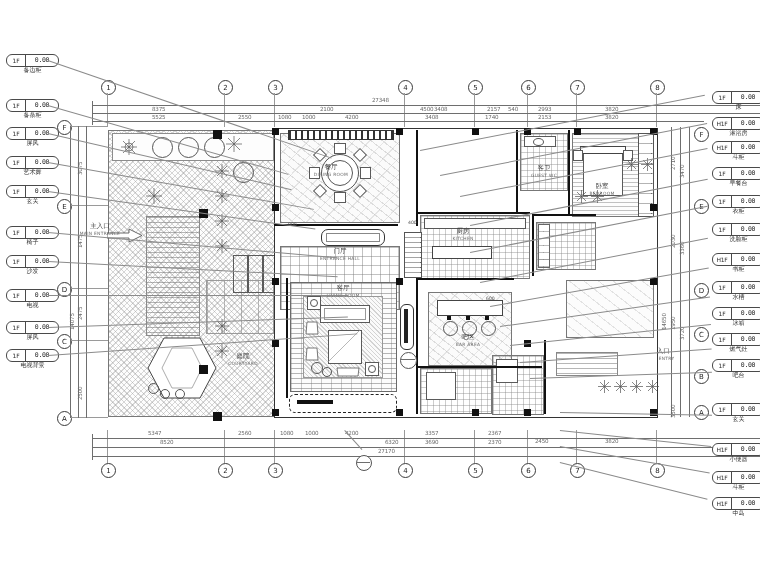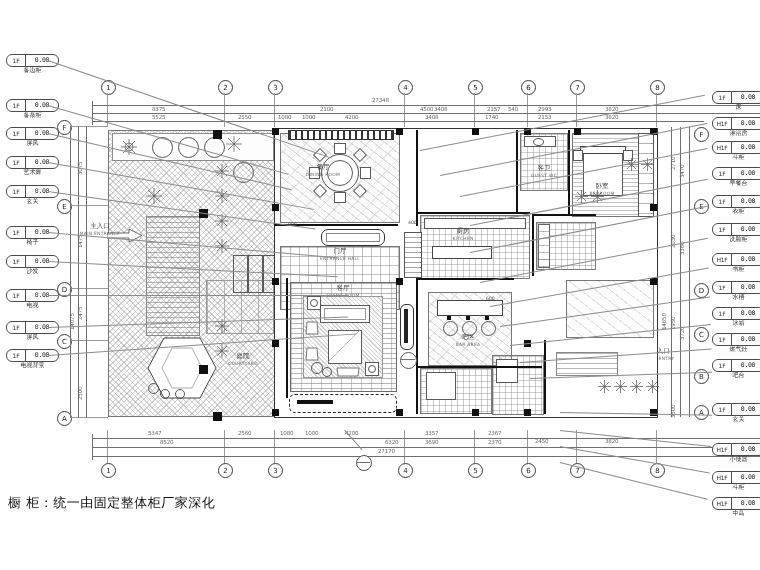--- a/index.html
+++ b/index.html
@@ -346,21 +346,21 @@
   <div class="circ" style="left:327px;top:160px;width:24px;height:24px"></div>
   <div class="boxf" style="left:334px;top:143px;width:10px;height:9px"></div>
   <div class="boxf" style="left:334px;top:192px;width:10px;height:9px"></div>
   <div class="boxf" style="left:309px;top:167px;width:9px;height:10px"></div>
   <div class="boxf" style="left:360px;top:167px;width:9px;height:10px"></div>
   <div class="boxf" style="left:315px;top:150px;width:8px;height:8px;transform:rotate(45deg)"></div>
   <div class="boxf" style="left:355px;top:150px;width:8px;height:8px;transform:rotate(45deg)"></div>
   <div class="boxf" style="left:315px;top:186px;width:8px;height:8px;transform:rotate(45deg)"></div>
   <div class="boxf" style="left:355px;top:186px;width:8px;height:8px;transform:rotate(45deg)"></div>
 
-  <div class="rm" style="left:292px;top:164px;width:62px">
+  <div class="rm" style="left:300px;top:164px;width:62px">
     <div class="c">餐厅</div>
     <div class="e">DINING ROOM</div>
   </div>
 
   <div class="rr" style="left:321px;top:229px;width:62px;height:15px;border-radius:7px"></div>
   <div class="abs" style="left:326px;top:233px;width:52px;height:7px;border:1px solid #888;"></div>
 
   <div class="abs" style="left:288px;top:130px;width:104px;height:8px;
               background:repeating-linear-gradient(to right,#333 0 2px,#fff 2px 6px);
               border:1px solid #333;"></div>
@@ -760,15 +760,14 @@
   <div class="ln hln" style="left:356px;top:462px;width:14px"></div>
   <div class="leader" style="left:345px;top:430px;width:26px;transform:rotate(48deg)"></div>
 
   <div class="circ" style="left:400px;top:352px;width:15px;height:15px;background:#fff"></div>
   <div class="ln hln" style="left:400px;top:359px;width:15px"></div>
 
   <div class="noteTxt" style="left:408px;top:220px">400</div>
   <div class="noteTxt" style="left:486px;top:296px">600</div>
   <div class="noteTxt" style="left:288px;top:222px">900</div>
 
-  <div id="footer">橱 柜：统一由固定整体柜厂家深化</div>
 
 </div>
 
 </body></html>

